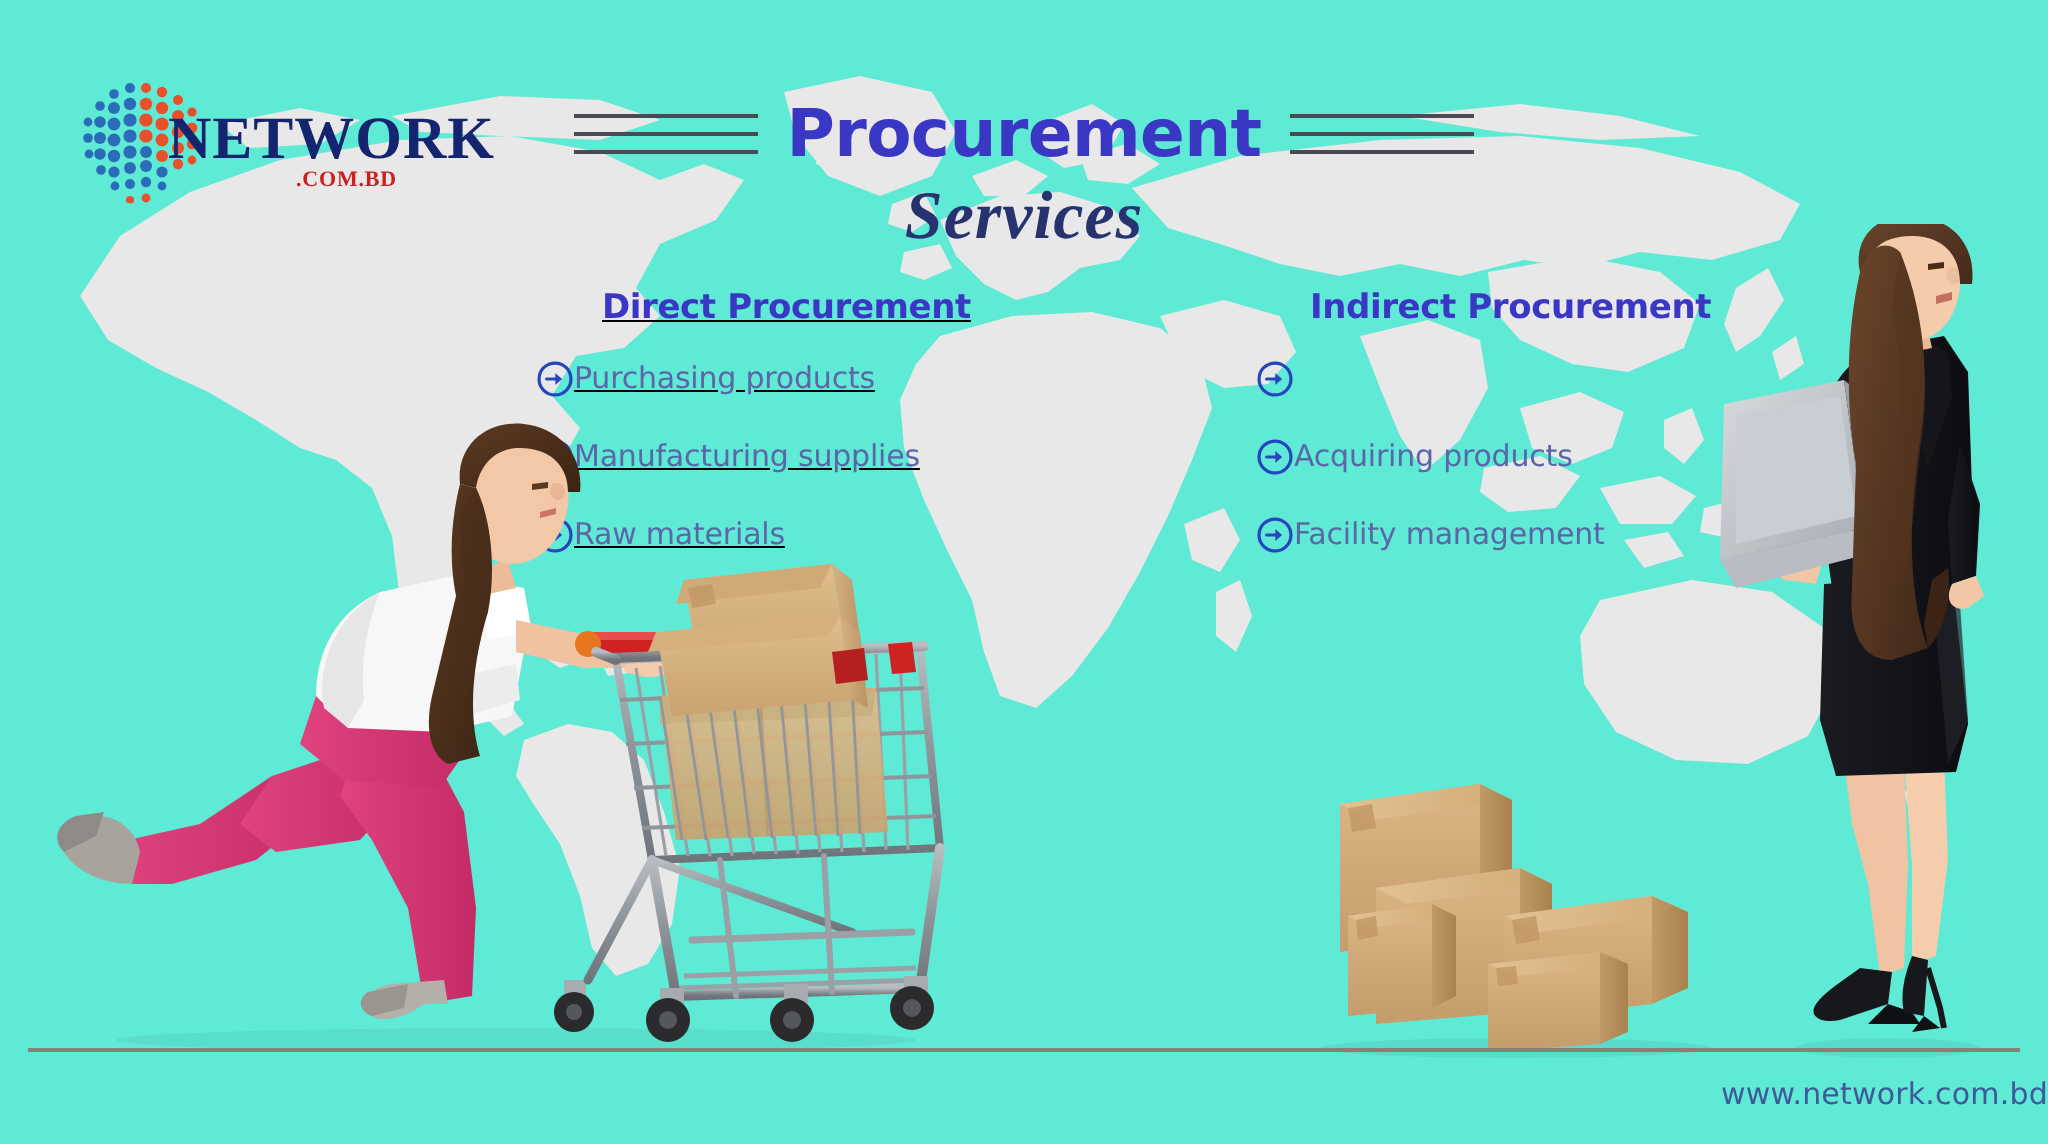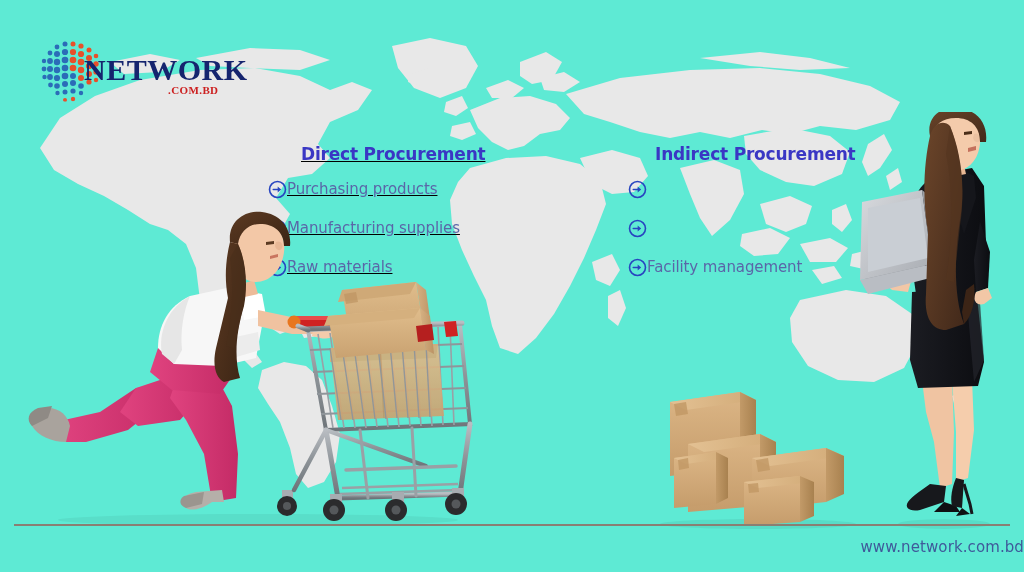--- a/index.html
+++ b/index.html
@@ -52,21 +52,20 @@
   #logo-tld {
     position: absolute;
     left: 114px; top: 52px;
     font-family: "Liberation Serif", serif;
     font-weight: bold;
     font-size: 11px;
     letter-spacing: 0.4px;
     color: #cc2020;
     line-height: 1;
     white-space: nowrap;
-    margin-left: 20px;
   }
 
   
   #title-block {
     position: absolute;
     left: 0; top: 44px;
     width: 1024px;
     text-align: center;
   }
   #title-row {
@@ -312,20 +311,36 @@
           <circle cx="62" cy="47" r="2.2"></circle>
           <circle cx="31" cy="67" r="2"></circle>
             <circle cx="39" cy="66" r="2.2"></circle>
         </g>
       </g>
     </svg>
     <div id="logo-wordmark">NETWORK</div>
     <div id="logo-tld">.COM.BD</div>
   </div>
 
+  <div id="title-block">
+    <div id="title-row">
+      <span class="deco-lines">
+        <i></i>
+          <i></i>
+          <i></i>
+      </span>
+      <span id="title-main">Procurement</span>
+      <span class="deco-lines">
+        <i></i>
+          <i></i>
+          <i></i>
+      </span>
+    </div>
+    <div id="title-sub">Services</div>
+  </div>
 
   <div class="col" id="col-direct">
     <div class="col-heading">Direct Procurement</div>
     <ul class="bullet-list">
       <li class="bullet-item">
         <svg class="arrow-icon" viewBox="0 0 20 20">
           <circle cx="10" cy="10" r="8.4" fill="none" stroke="#2845c0" stroke-width="1.7"></circle>
           <path d="M5.6 10 H12.6" stroke="#2845c0" stroke-width="1.7" stroke-linecap="round"></path>
           <path d="M10.2 6.9 L13.6 10 L10.2 13.1 Z" fill="#2845c0"></path>
         </svg>
@@ -359,20 +374,21 @@
           <path d="M5.6 10 H12.6" stroke="#2845c0" stroke-width="1.7" stroke-linecap="round"></path>
           <path d="M10.2 6.9 L13.6 10 L10.2 13.1 Z" fill="#2845c0"></path>
         </svg>
       </li>
       <li class="bullet-item">
         <svg class="arrow-icon" viewBox="0 0 20 20">
           <circle cx="10" cy="10" r="8.4" fill="none" stroke="#2845c0" stroke-width="1.7"></circle>
           <path d="M5.6 10 H12.6" stroke="#2845c0" stroke-width="1.7" stroke-linecap="round"></path>
           <path d="M10.2 6.9 L13.6 10 L10.2 13.1 Z" fill="#2845c0"></path>
         </svg>
+        <span class="bullet-label">Acquiring products</span>
       </li>
       <li class="bullet-item">
         <svg class="arrow-icon" viewBox="0 0 20 20">
           <circle cx="10" cy="10" r="8.4" fill="none" stroke="#2845c0" stroke-width="1.7"></circle>
           <path d="M5.6 10 H12.6" stroke="#2845c0" stroke-width="1.7" stroke-linecap="round"></path>
           <path d="M10.2 6.9 L13.6 10 L10.2 13.1 Z" fill="#2845c0"></path>
         </svg>
         <span class="bullet-label">Facility management</span>
       </li>
     </ul>

